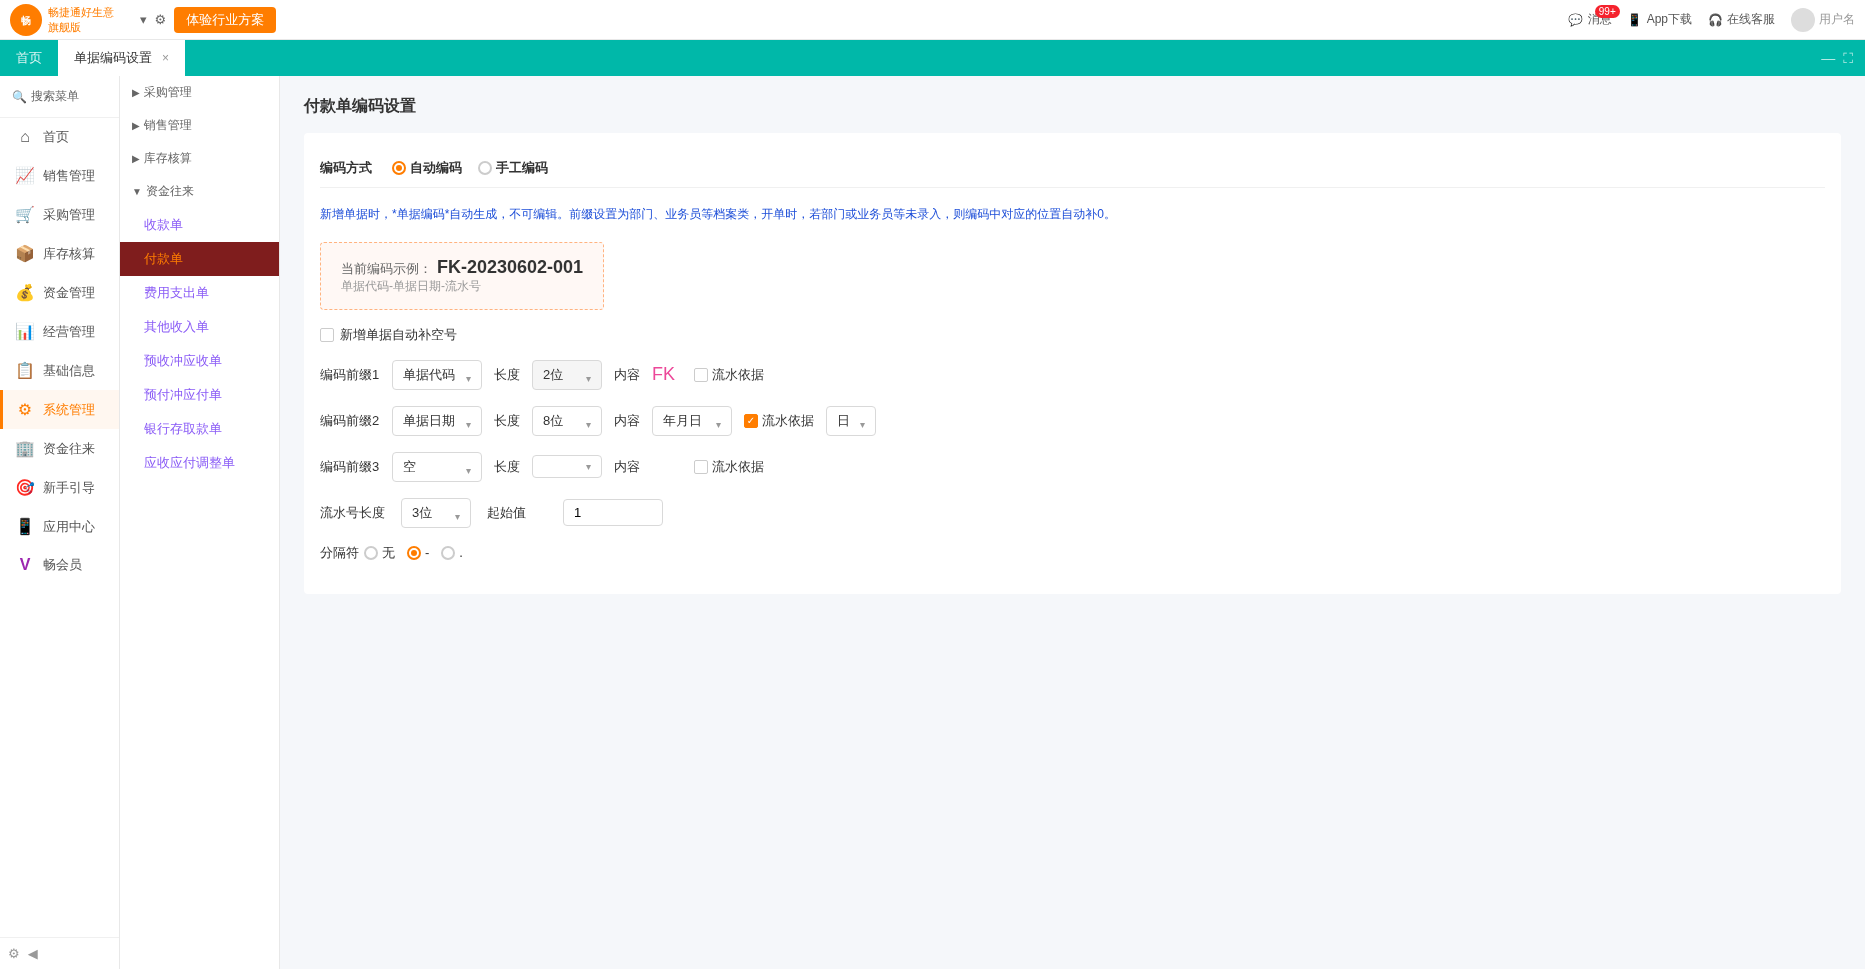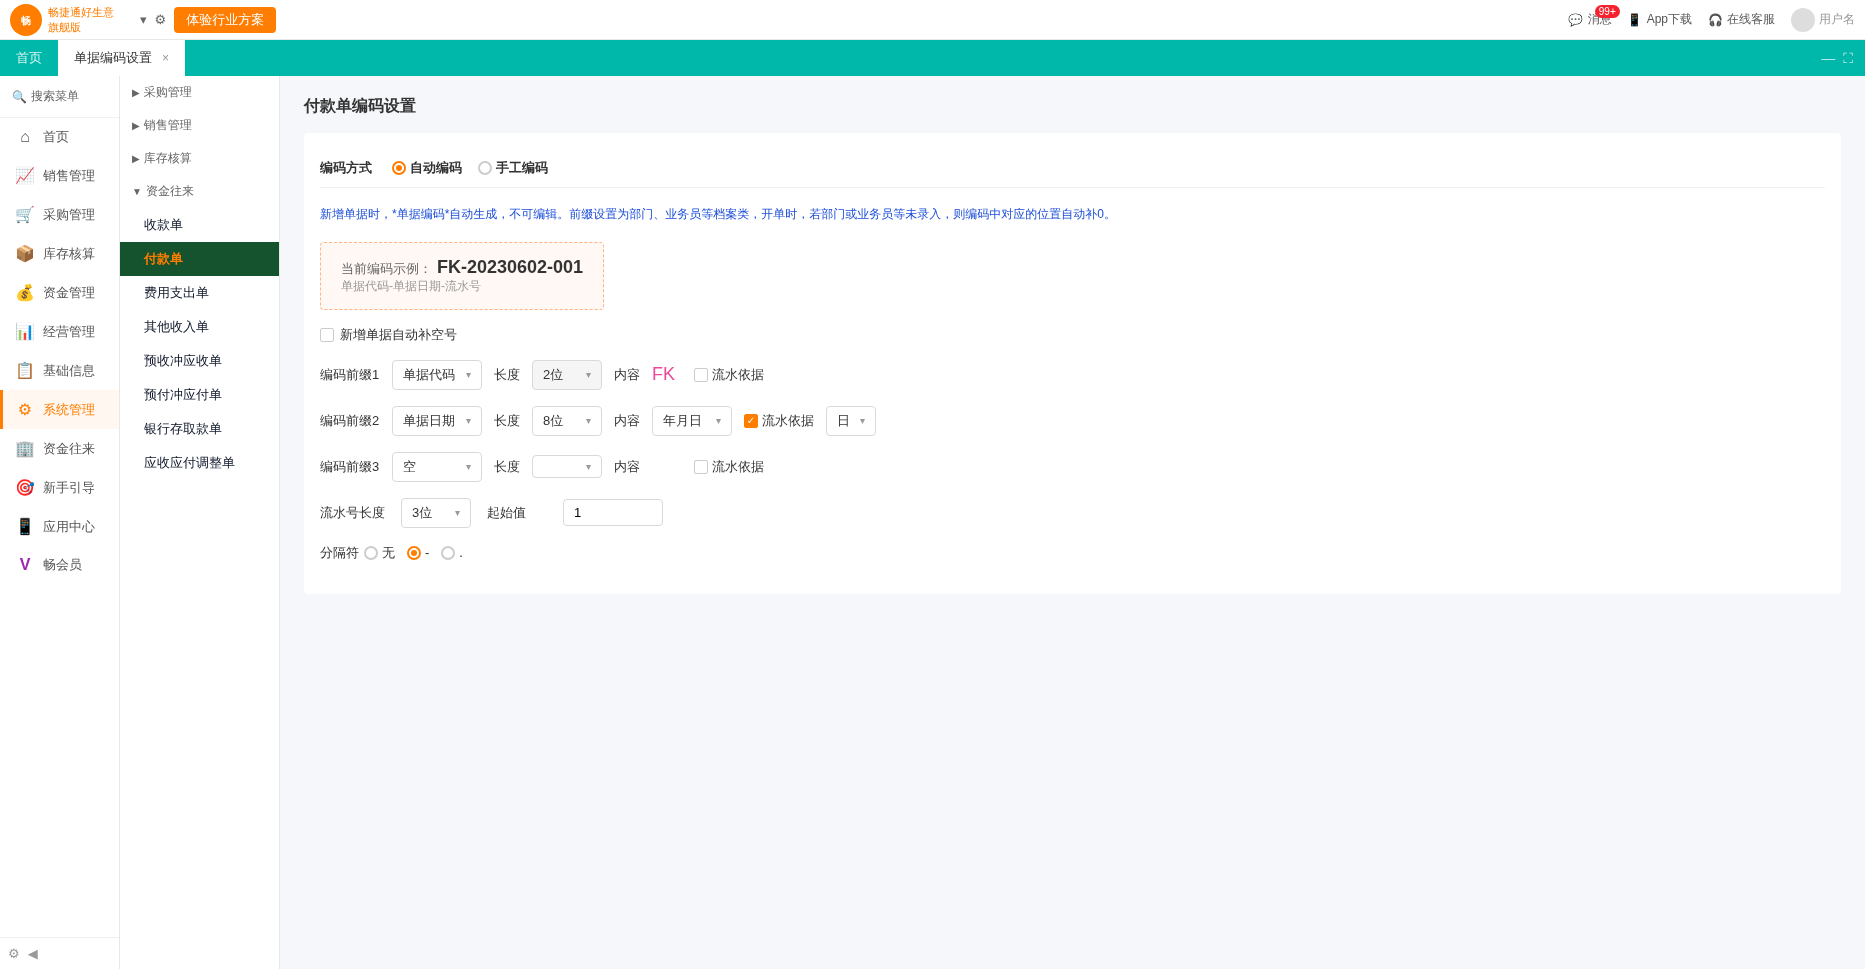--- a/index.html
+++ b/index.html
@@ -188,27 +188,27 @@
       font-size: 12px;
       color: #666;
       cursor: pointer;
       display: flex;
       align-items: center;
       gap: 4px;
     }
     .sub-sidebar-item {
       padding: 8px 12px 8px 24px;
       font-size: 13px;
-      color: #0f172a;
+      color: #8b5cf6;
       cursor: pointer;
     }
     .sub-sidebar-item.active {
-      background: #14532d;
+      background: #7f1d1d;
       color: #ff7d00;
-      font-weight: 700;
+      font-weight: 400;
     }
     .chevron { font-size: 10px; }
 
     
     .content {
       flex: 1;
       overflow-y: auto;
       background: #f5f7fa;
       display: flex;
       flex-direction: row;
@@ -332,21 +332,21 @@
       color: #333;
       min-width: 60px;
     }
     .form-select {
       border: 1px solid #d9d9d9;
       border-radius: 4px;
       padding: 5px 10px;
       font-size: 13px;
       background: #fff;
       display: flex;
-      align-items: center;
+      align-items: flex-end;
       gap: 6px;
       cursor: pointer;
       min-width: 90px;
       position: relative;
     }
     .form-select-text { flex: 1; }
     .form-select-arrow { color: #999; font-size: 10px; }
     .form-input {
       border: 1px solid #d9d9d9;
       border-radius: 4px;

